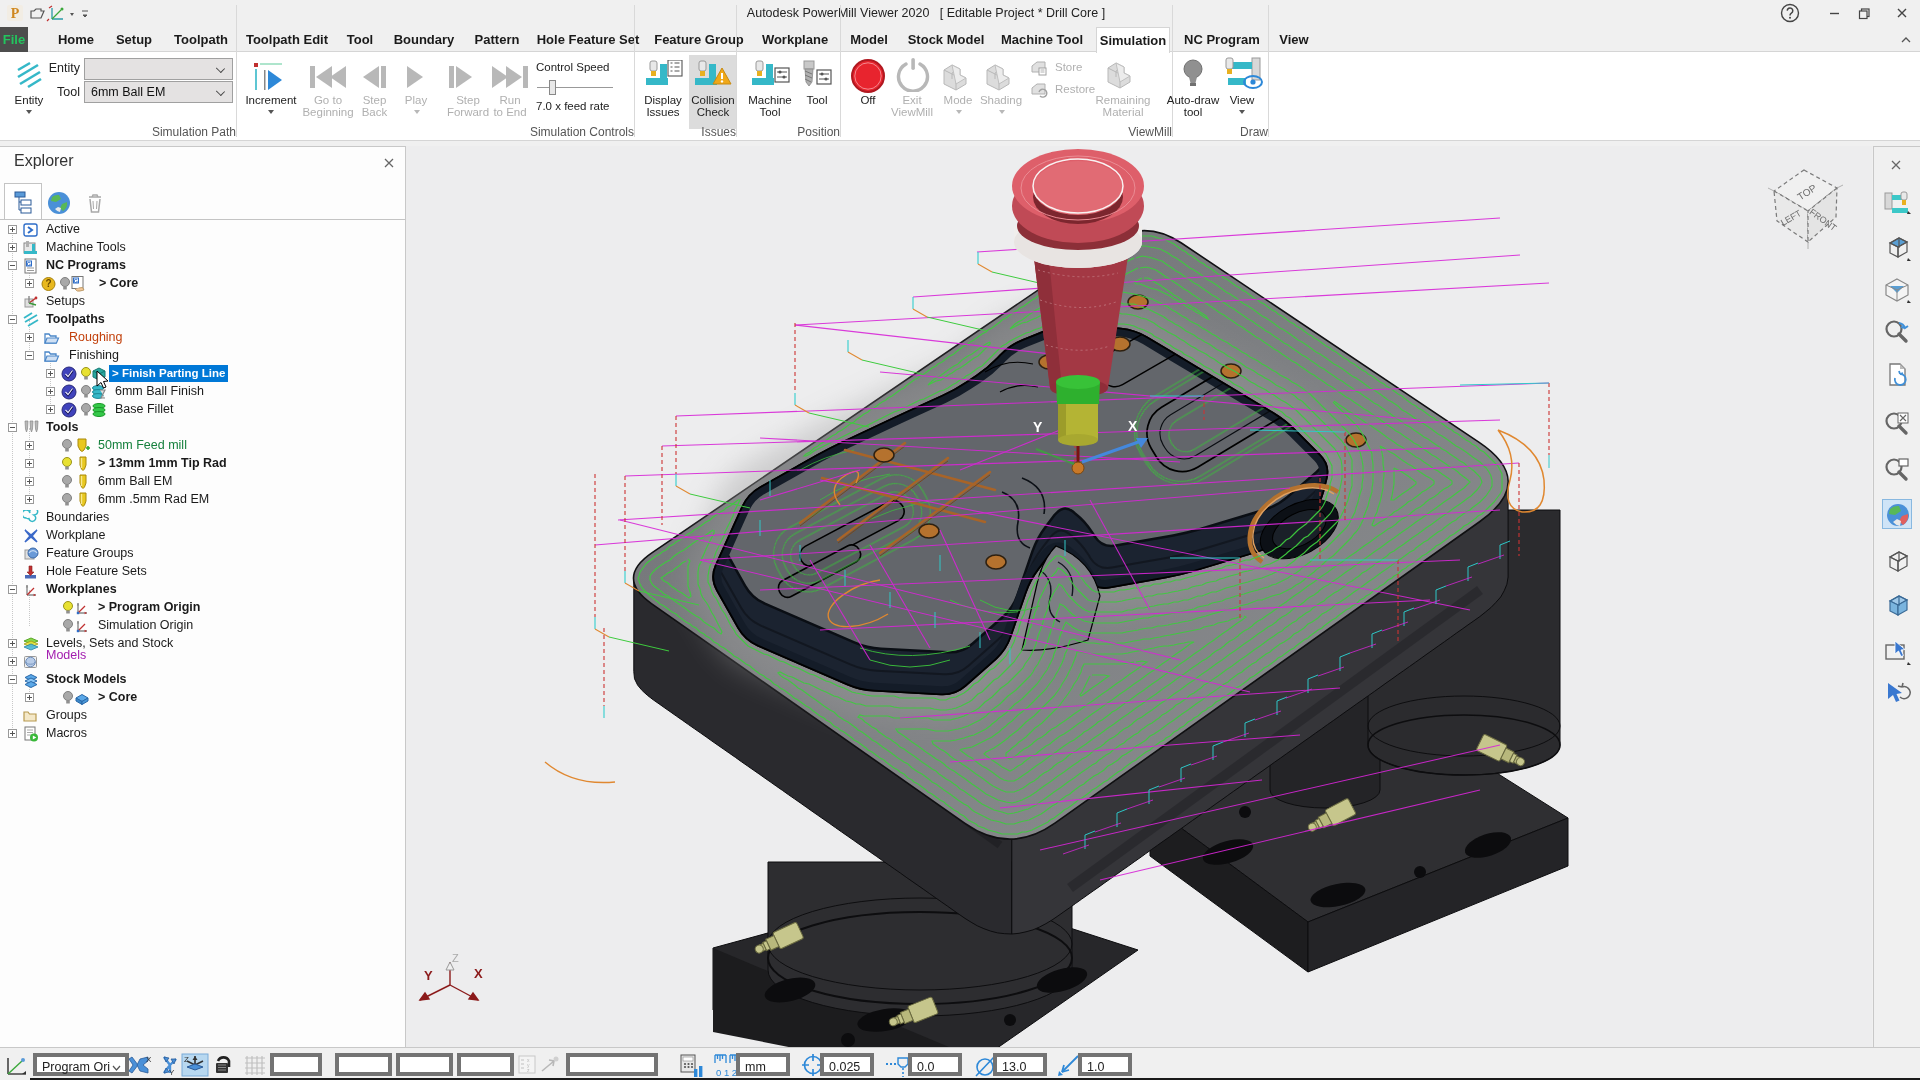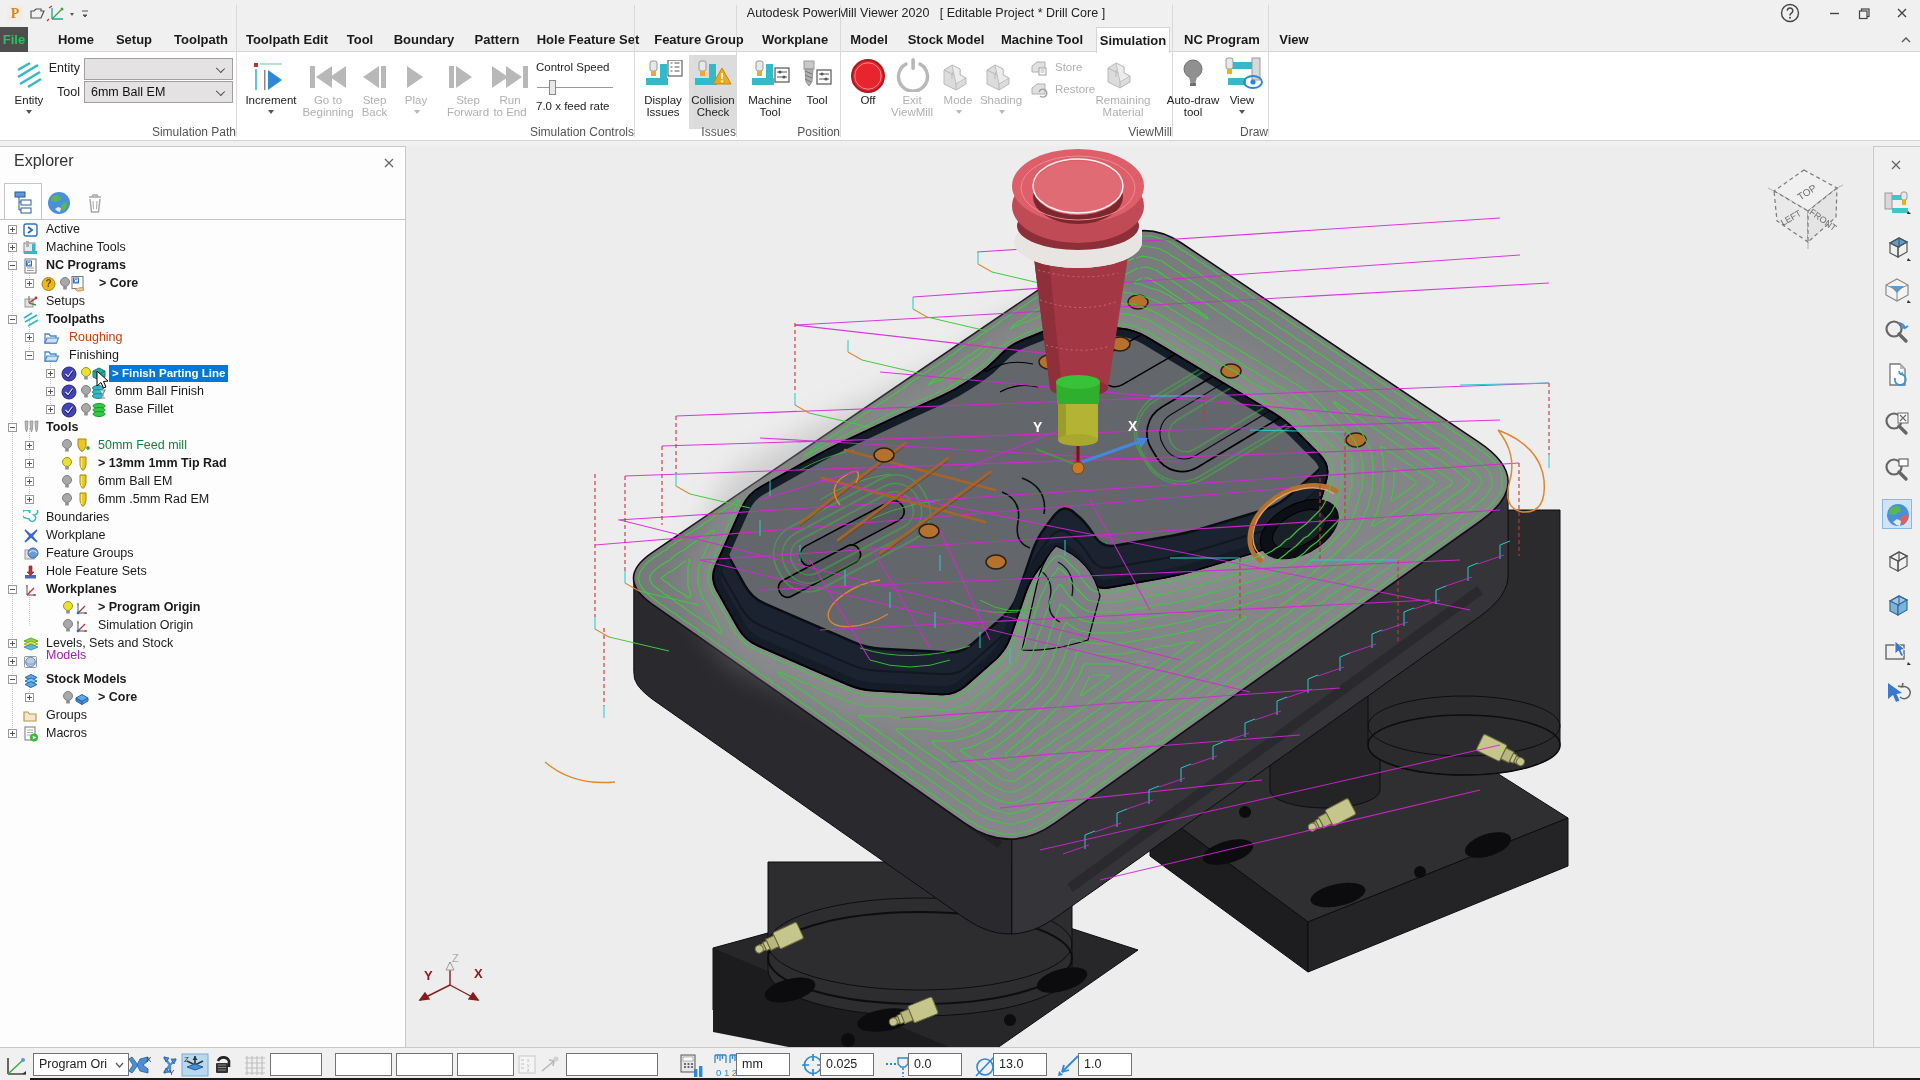--- a/index.html
+++ b/index.html
@@ -24,21 +24,21 @@
 .combo:after { content:""; position:absolute; right:8px; top:6px; width:6px; height:6px; border-right:1.5px solid #444; border-bottom:1.5px solid #444; transform:rotate(45deg) scaleY(0.85); }
 .combodis { background:#e4e2e2; }
 .explorer { position:absolute; left:0; top:146px; width:406px; height:901px; background:#fdfdfd; border-right:1px solid #c8c8c8; border-top:1px solid #c8c8c8; }
 .exp-title { position:absolute; left:14px; top:5px; font-size:16px; color:#333; }
 .treearea { position:absolute; left:0; top:73px; width:405px; bottom:0; background:#fdfdfd; }
 .trow { position:absolute; font-size:12.5px; white-space:nowrap; line-height:17px; padding:0 3px; }
 .trow.b { font-weight:bold; }
 .vp { position:absolute; left:406px; top:146px; }
 .rightbar { position:absolute; right:0; top:146px; width:47px; height:901px; background:#f0f0f0; border-left:1px solid #c8c8c8; border-top:1px solid #c8c8c8; }
 .statusbar { position:absolute; left:0; top:1047px; width:1920px; height:33px; background:#f0f0f0; border-top:1px solid #c8c8c8; }
-.sbox { position:absolute; top:5px; height:23px; background:#fff; border:1px solid #737373; font-size:12.5px; color:#222; line-height:21px; padding:0 5px; }
+.sbox { position:absolute; top:5px; height:23px; background:#fff; border:4px solid #737373; font-size:12.5px; color:#222; line-height:21px; padding:0 5px; }
 </style></head>
 <body>
 <div class="root">
 
 <div class="titlebar">
   <svg class="qat" width="100" height="27" viewBox="0 0 100 27">
     <rect x="7" y="5" width="16" height="16" rx="2" fill="#f2ede4"></rect>
     <text x="15" y="18" font-size="14" font-weight="bold" fill="#d08820" text-anchor="middle" font-family="Liberation Serif">P</text>
     <path d="M31 18 L31 11 L34 11 L36 9 L41 9 L41 11 L44 11 L41 18 Z" fill="none" stroke="#555" stroke-width="1.2"></path>
     <path d="M52 19 L52 8 M52 19 L63 19" stroke="#2a9aa8" stroke-width="1.3" fill="none"></path>

